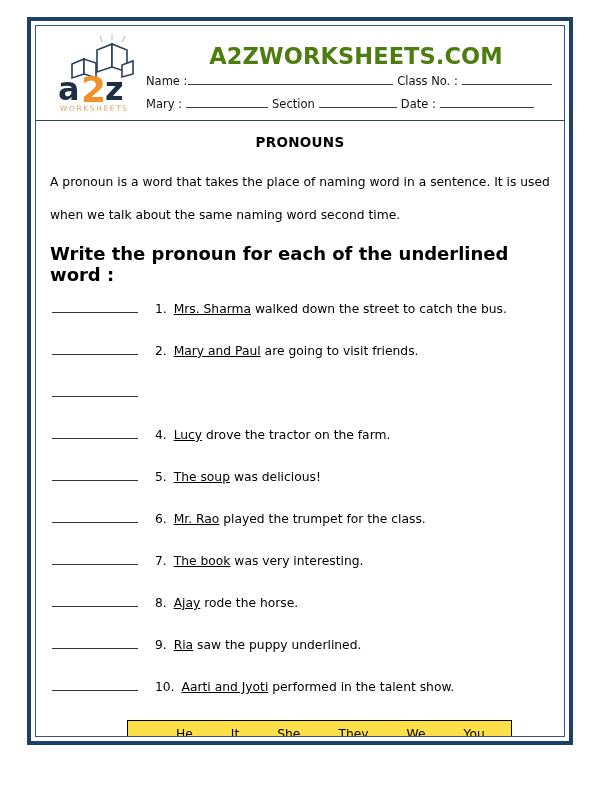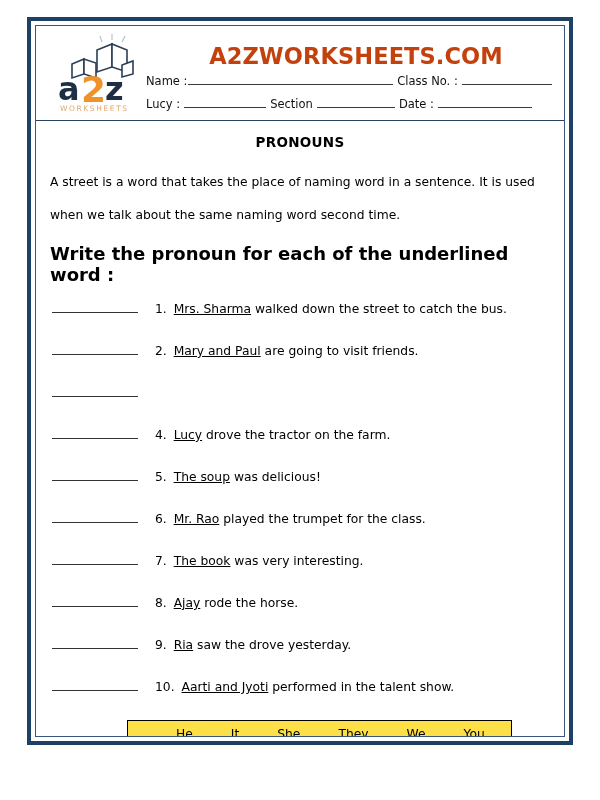--- a/index.html
+++ b/index.html
@@ -52,21 +52,21 @@
     height: 82px;
   }
   .site-title {
     position: absolute;
     left: 118px;
     top: 17px;
     right: 6px;
     text-align: center;
     font-size: 22.5px;
     font-weight: bold;
-    color: #c2410c;
+    color: #4d7c0f;
     letter-spacing: 0.1px;
     font-family: "DejaVu Sans", "Liberation Sans", sans-serif;
   }
   .field-rows {
     position: absolute;
     left: 110px;
     top: 47px;
     right: 8px;
     font-size: 11.5px;
     color: #000;
@@ -207,35 +207,35 @@
       <div class="site-title">A2ZWORKSHEETS.COM</div>
 
       <div class="field-rows">
         <div class="field-row">
           <span class="field-label">Name :</span>
           <span class="rule rule-name"></span>
           <span class="field-label">Class No. :</span>
           <span class="rule rule-roll"></span>
         </div>
         <div class="field-row">
-          <span class="field-label">Lucy :</span>
+          <span class="field-label">Mary :</span>
           <span class="rule rule-class"></span>
           <span class="field-label">Section</span>
           <span class="rule rule-section"></span>
           <span class="field-label">Date :</span>
           <span class="rule rule-date"></span>
         </div>
       </div>
     </div>
 
     <div class="body-area">
 
       <div class="worksheet-title">PRONOUNS</div>
 
-      <div class="intro">A street is a word that takes the place of naming word in a sentence. It is used when we talk about the same naming word second time.</div>
+      <div class="intro">A pronoun is a word that takes the place of naming word in a sentence. It is used when we talk about the same naming word second time.</div>
 
       <div class="instruction">Write the pronoun for each of the underlined word :</div>
 
       <div class="questions" id="questions-list">
           <div class="q-row">
             <span class="q-blank"></span>
             <span class="q-text"><span class="q-num">1.</span> <span class="q-underline">Mrs. Sharma</span><span> walked down the street to catch the bus.</span></span>
           </div>
           <div class="q-row">
             <span class="q-blank"></span>
@@ -259,21 +259,21 @@
           <div class="q-row">
             <span class="q-blank"></span>
             <span class="q-text"><span class="q-num">7.</span> <span class="q-underline">The book</span><span> was very interesting.</span></span>
           </div>
           <div class="q-row">
             <span class="q-blank"></span>
             <span class="q-text"><span class="q-num">8.</span> <span class="q-underline">Ajay</span><span> rode the horse.</span></span>
           </div>
           <div class="q-row">
             <span class="q-blank"></span>
-            <span class="q-text"><span class="q-num">9.</span> <span class="q-underline">Ria</span><span> saw the drove yesterday.</span></span>
+            <span class="q-text"><span class="q-num">9.</span> <span class="q-underline">Ria</span><span> saw the puppy underlined.</span></span>
           </div>
           <div class="q-row">
             <span class="q-blank"></span>
             <span class="q-text"><span class="q-num">10.</span> <span class="q-underline">Aarti and Jyoti</span><span> performed in the talent show.</span></span>
           </div>
         </div>
     </div>
 
     <div class="wordbank">
       <div class="wb-words" id="wordbank-words">

